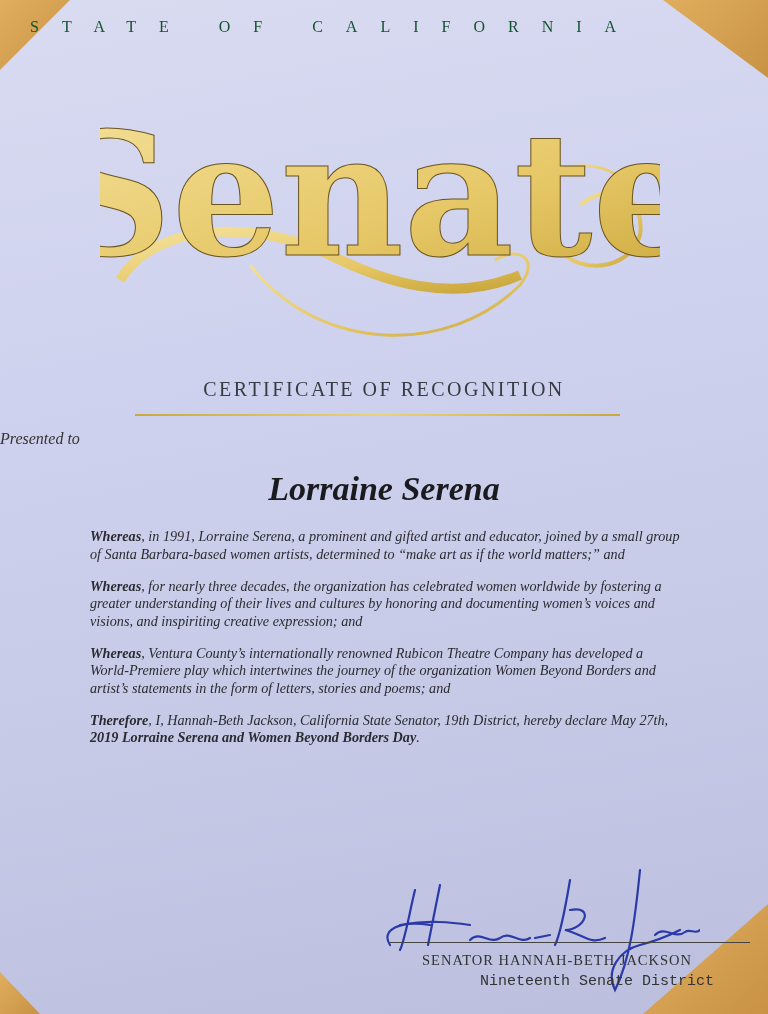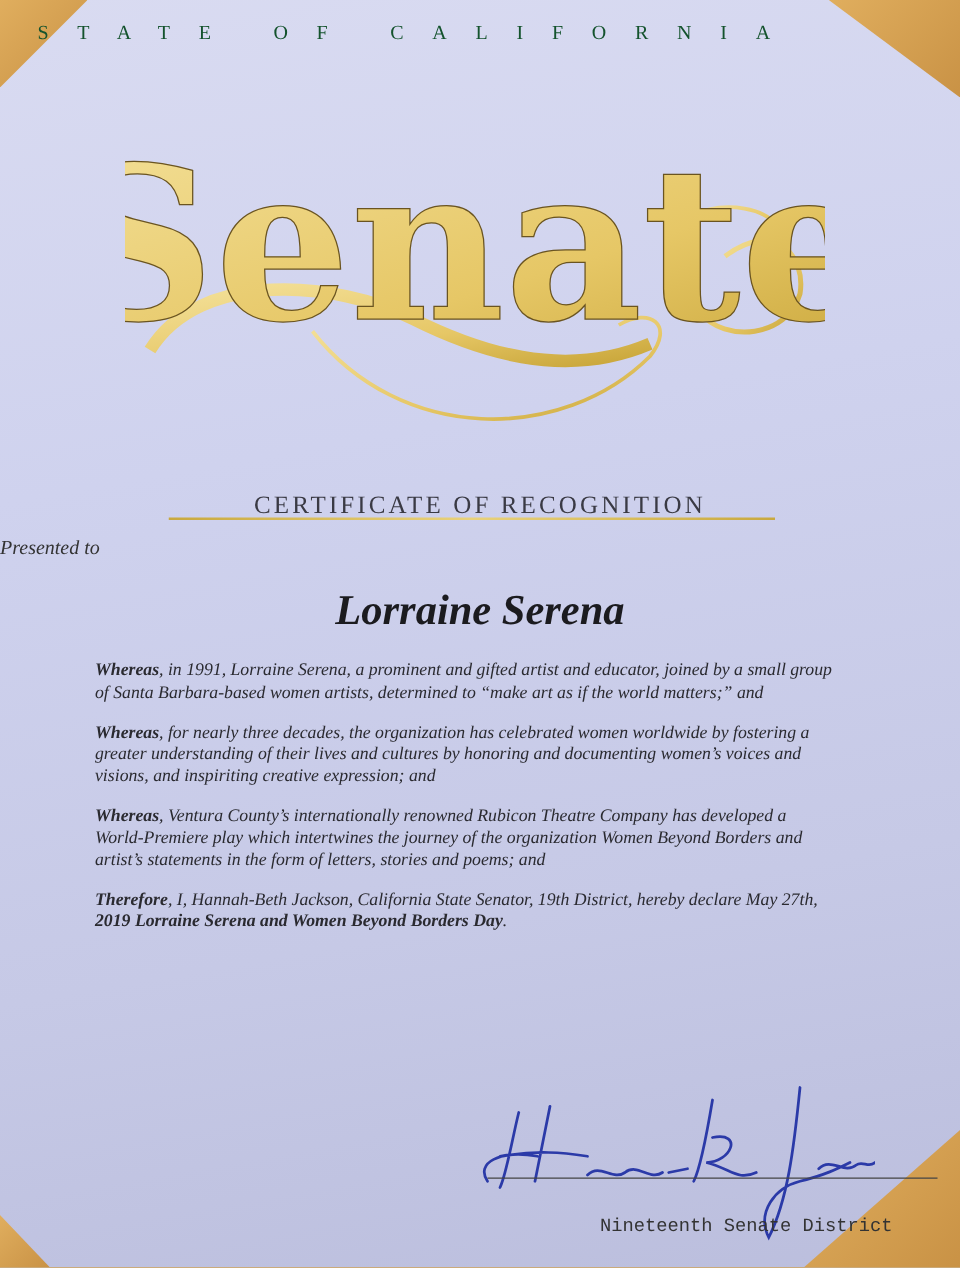--- a/index.html
+++ b/index.html
@@ -19,36 +19,36 @@
   .corner.br { right:0; bottom:0; width:125px; height:110px; clip-path:polygon(100% 0,100% 100%,0 100%); }
 
   .state-header {
     position:absolute; top:18px; left:30px; width:720px;
     font-size:16px; letter-spacing:23px; color:#14532d;
     white-space:nowrap;
   }
   .senate-logo { position:absolute; left:100px; top:55px; width:560px; height:310px; }
   .cert-title {
     position:absolute; top:378px; left:0; width:768px; text-align:center;
-    font-size:20px; letter-spacing:2.5px; color:#3a3a44;margin-top:15px;
+    font-size:20px; letter-spacing:2.5px; color:#3a3a44;
   }
   .gold-rule {
     position:absolute; top:414px; left:135px; width:485px; height:2px;
     background:linear-gradient(90deg,#c9a93e,#e9d27a,#c9a93e);
   }
   .presented {
     position:absolute; top:430px; left:0; width:768px; text-align:left;
     font-size:16px; font-style:italic; color:#333;
   }
   .recipient {
     position:absolute; top:470px; left:0; width:768px; text-align:center;
     font-size:34px; font-style:italic; font-weight:bold; color:#1b1b1f;
   }
   .body-text {
-    position:absolute; left:76px; width:590px; top:528px;
+    position:absolute; left:90px; width:590px; top:528px;
     font-size:14.2px; font-style:italic; line-height:17.5px; color:#2a2a30;
   }
   .body-text p { margin:0 0 14.5px 0; }
   .body-text b { font-style:italic; }
   .sig-area { position:absolute; left:370px; top:870px; width:390px; height:130px; }
   .sig-line { position:absolute; left:20px; top:72px; width:360px; height:1px; background:#444; }
   .signer-name {
     position:absolute; left:52px; top:82px; font-size:14.5px; letter-spacing:1px; color:#333;
   }
   .signer-district {
@@ -96,14 +96,15 @@
 
 <div class="sig-area">
   <svg class="signature" viewBox="0 0 330 150">
     <path d="M20 95 C10 80 30 70 60 75 M45 40 C40 60 35 90 30 100 M70 35 C65 60 60 85 58 95 M30 75 C60 70 80 72 100 75
              M100 90 C110 80 120 95 130 88 C140 80 150 95 160 88 M165 88 L180 85
              M200 30 C195 60 190 85 185 95 M200 60 C225 55 215 80 195 80 C215 85 220 95 235 88
              M270 20 C265 70 260 110 245 140 C235 120 250 100 270 95 C290 90 300 85 310 80
              M285 85 C295 75 305 90 315 82 C320 78 325 85 330 80" fill="none" stroke="#2b3aa8" stroke-width="2.2" stroke-linecap="round"></path>
   </svg>
   <div class="sig-line"></div>
+  <div class="signer-name">SENATOR HANNAH-BETH JACKSON</div>
   <div class="signer-district">Nineteenth Senate District</div>
 </div>
 
 </body></html>

